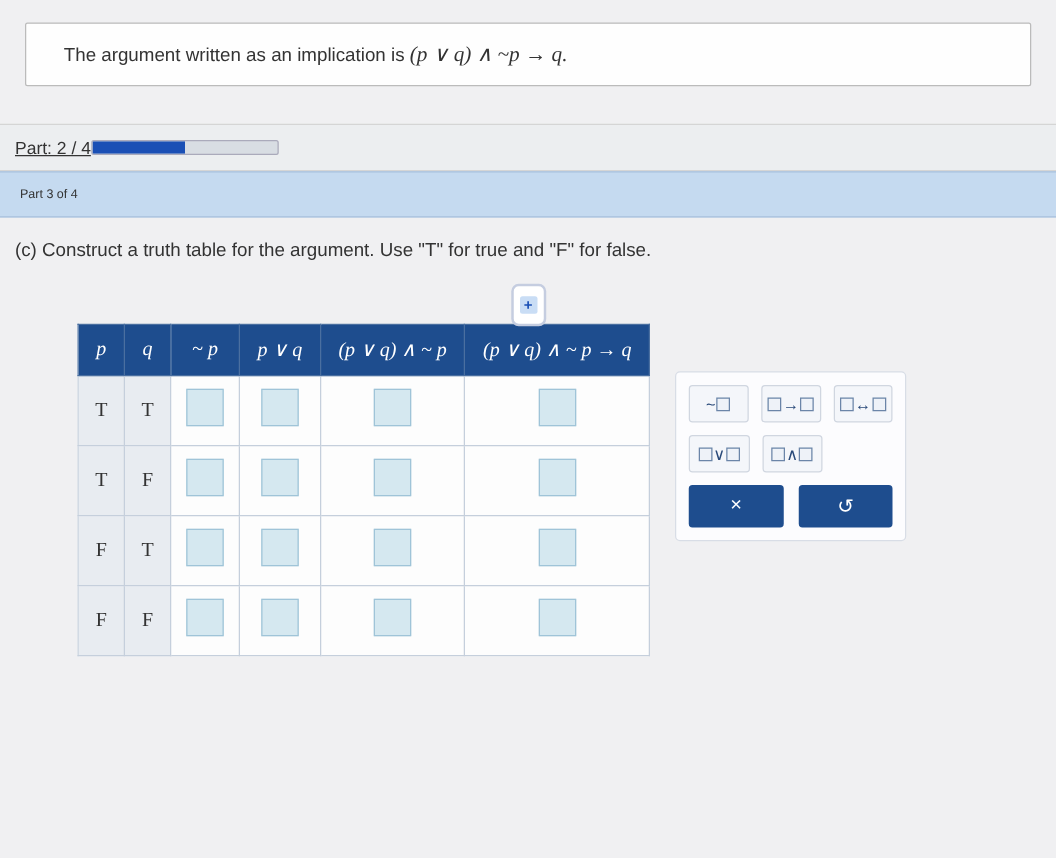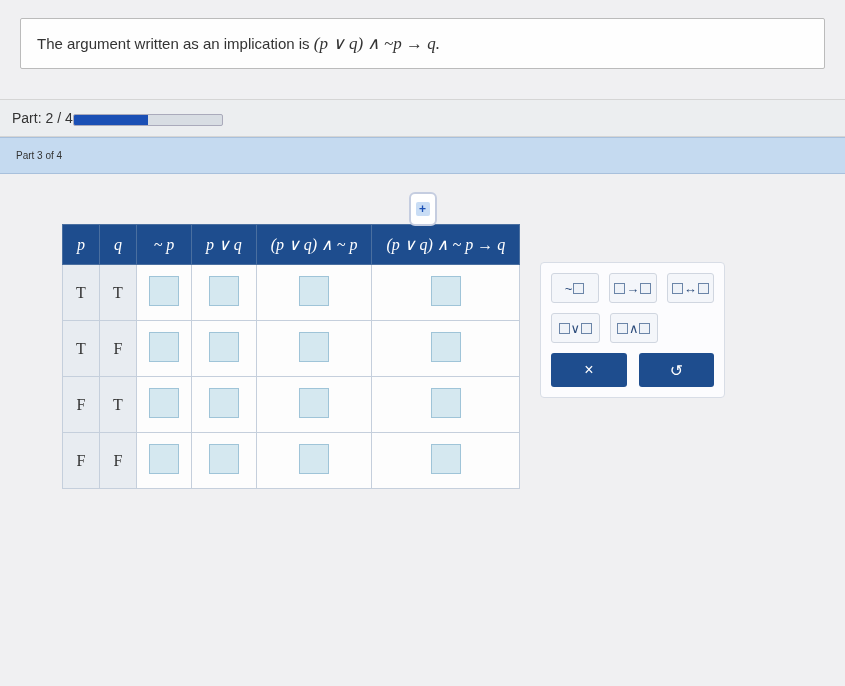--- a/index.html
+++ b/index.html
@@ -8,33 +8,34 @@
       background: #f0f0f2;
       width: 845px;
       height: 686px;
       overflow: hidden;
       color: #333;
     }
     .answer-box {
       background: #fefefe;
       border: 1px solid #bbb;
       margin: 18px 20px 30px 20px;
-      padding: 14px 16px;
+      padding: 14px 30px;
       font-size: 15px;
       border-radius: 2px;
     }
     .answer-box .math { font-style: italic; font-family: 'Times New Roman', serif; font-size: 17px; }
     .progress-row {
       display: flex;
-      align-items: flex-end;
+      align-items: center;
       padding: 10px 12px;
       background: #eceef0;
       border-top: 1px solid #d5d5d5;
       border-bottom: 1px solid #d5d5d5;
       font-size: 14px;
+      text-decoration: underline;
     }
     .progress-track {
       width: 150px;
       height: 12px;
       background: #d8dde3;
       border: 1px solid #aab;
       border-radius: 2px;
       overflow: hidden;
     }
     .progress-fill {
@@ -176,20 +177,21 @@
   <div class="progress-track">
     <div class="progress-fill" style="width:50%"></div>
   </div>
 </div>
 
 <div class="part-header">
   <span>Part 3 of 4</span>
 </div>
 
 <div class="question-area">
+  <div class="instruction">(c) Construct a truth table for the argument. Use "T" for true and "F" for false.</div>
 
   <div class="add-col-wrap">
     <div class="add-col-btn">
       <span class="plus">+</span>
     </div>
   </div>
 
   <div class="content-row">
     <table class="truth-table">
       <thead>

